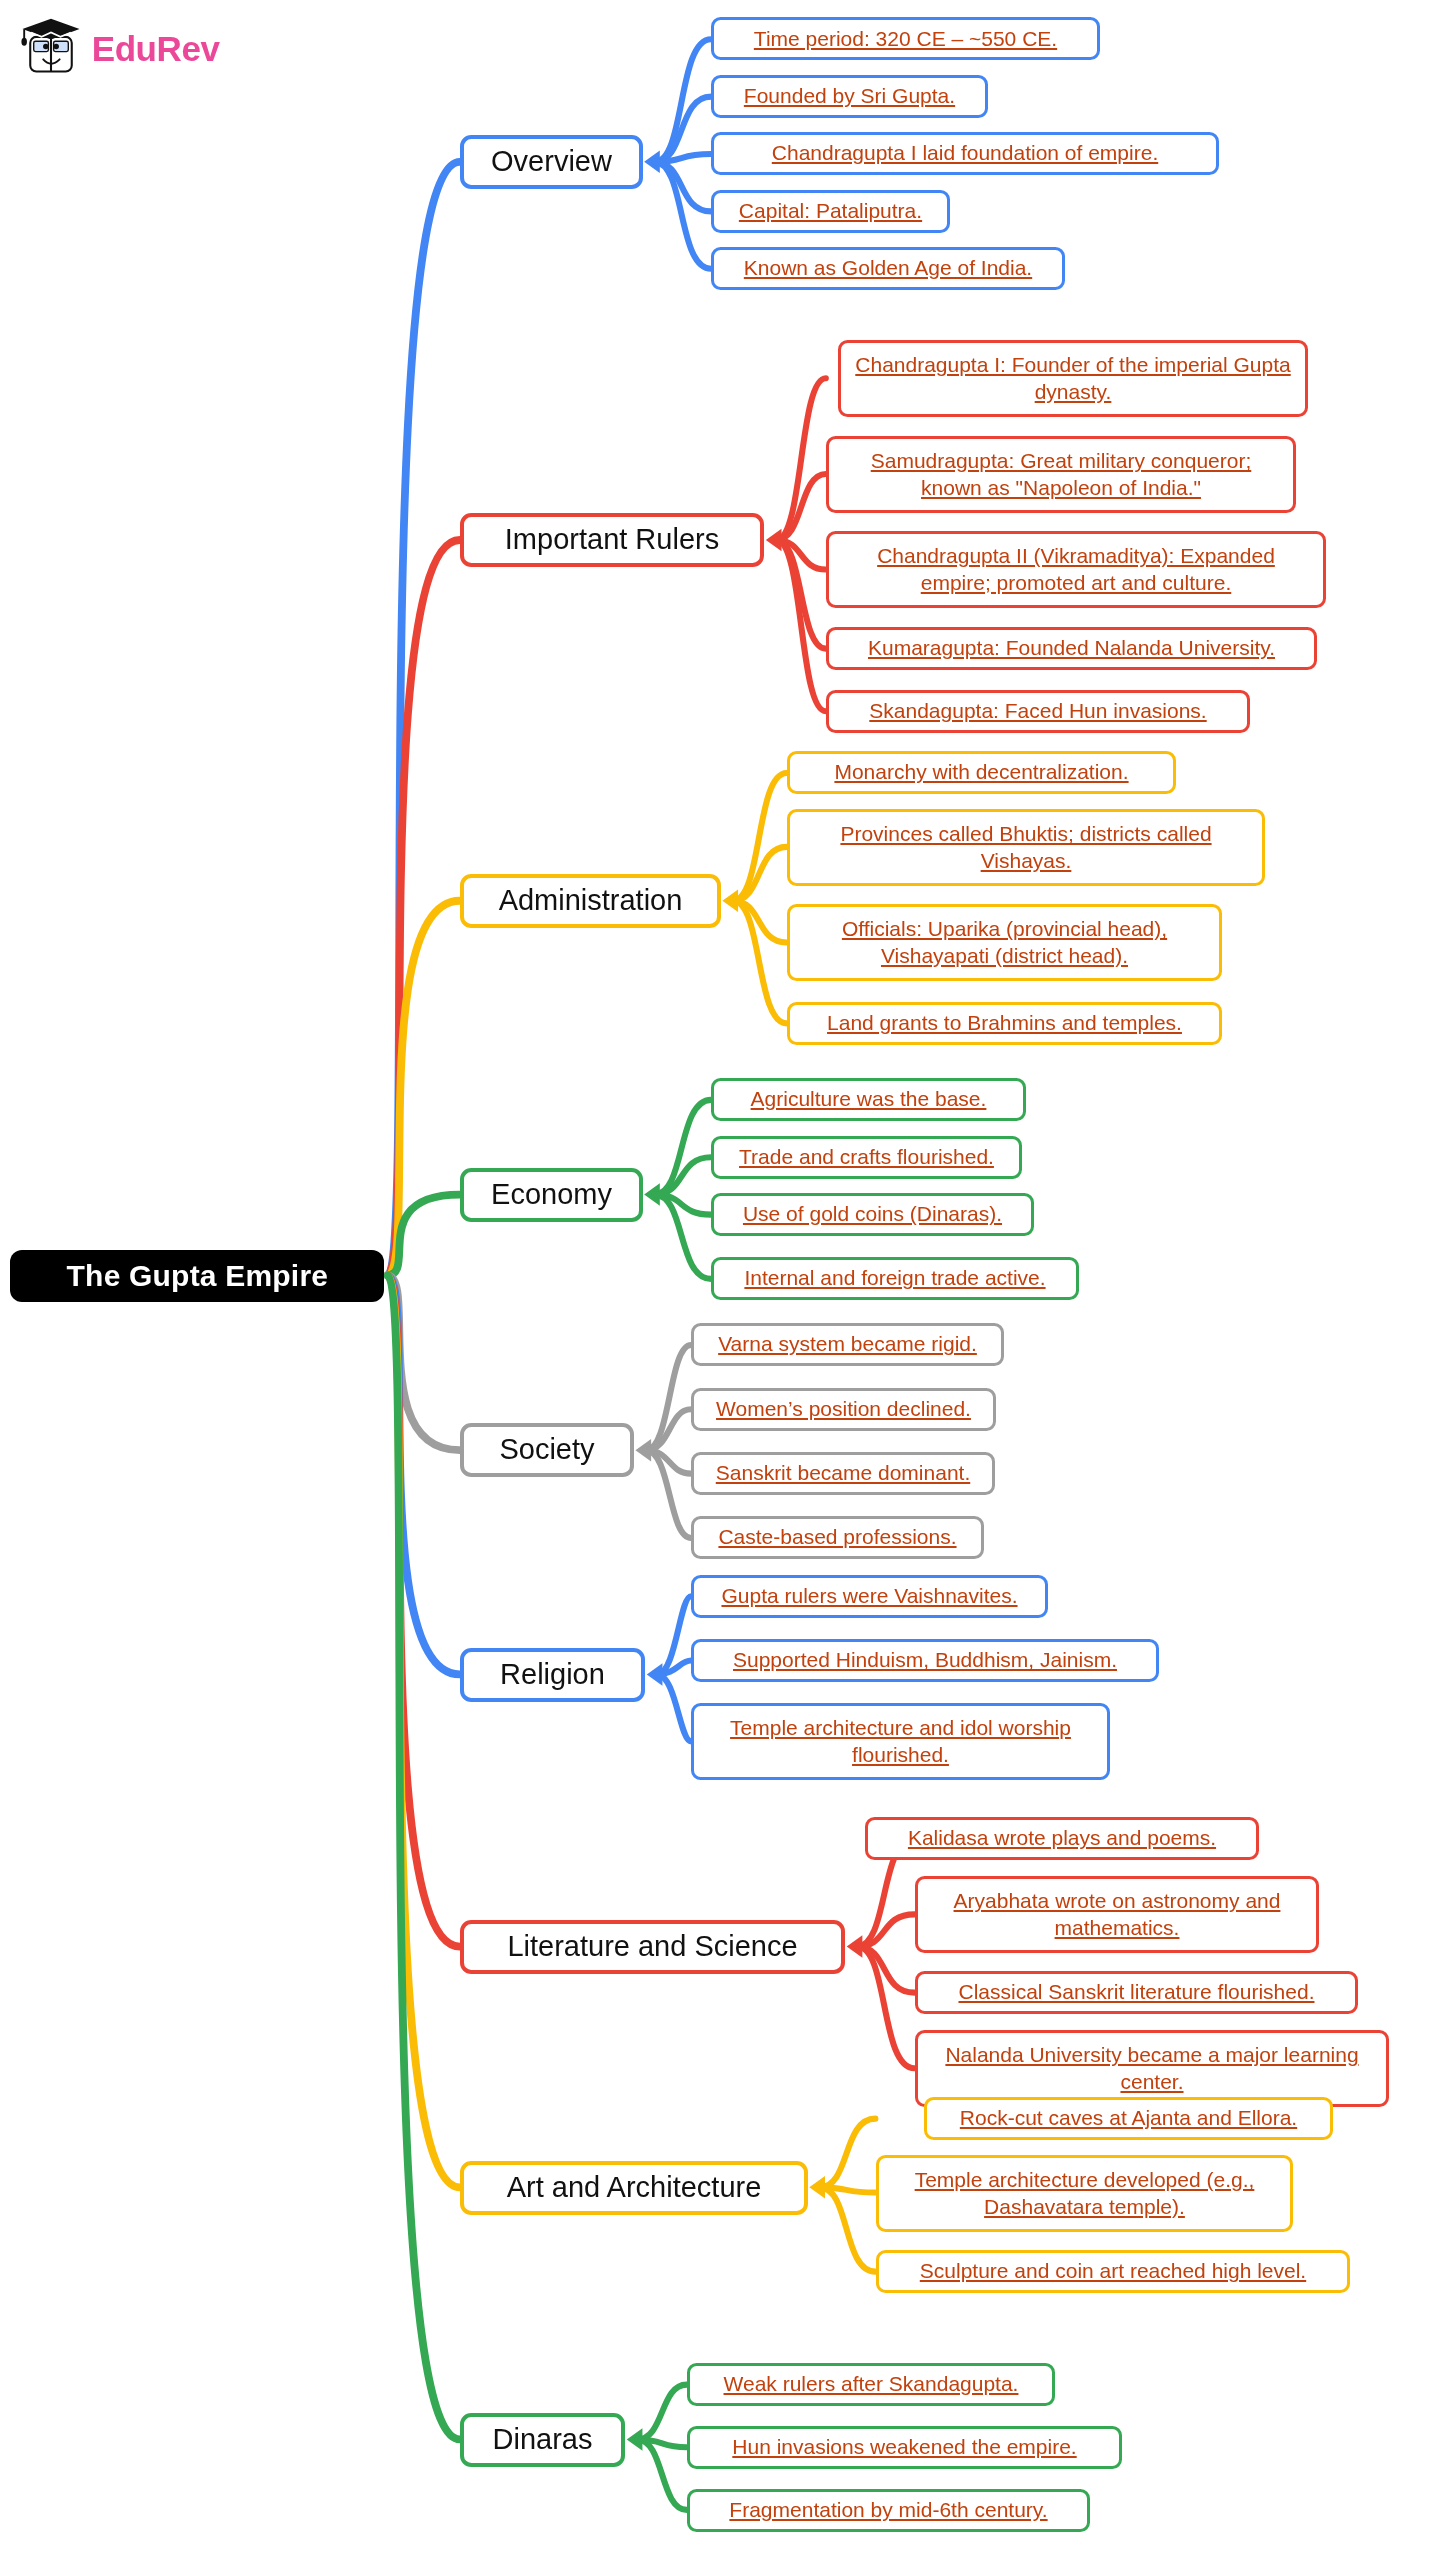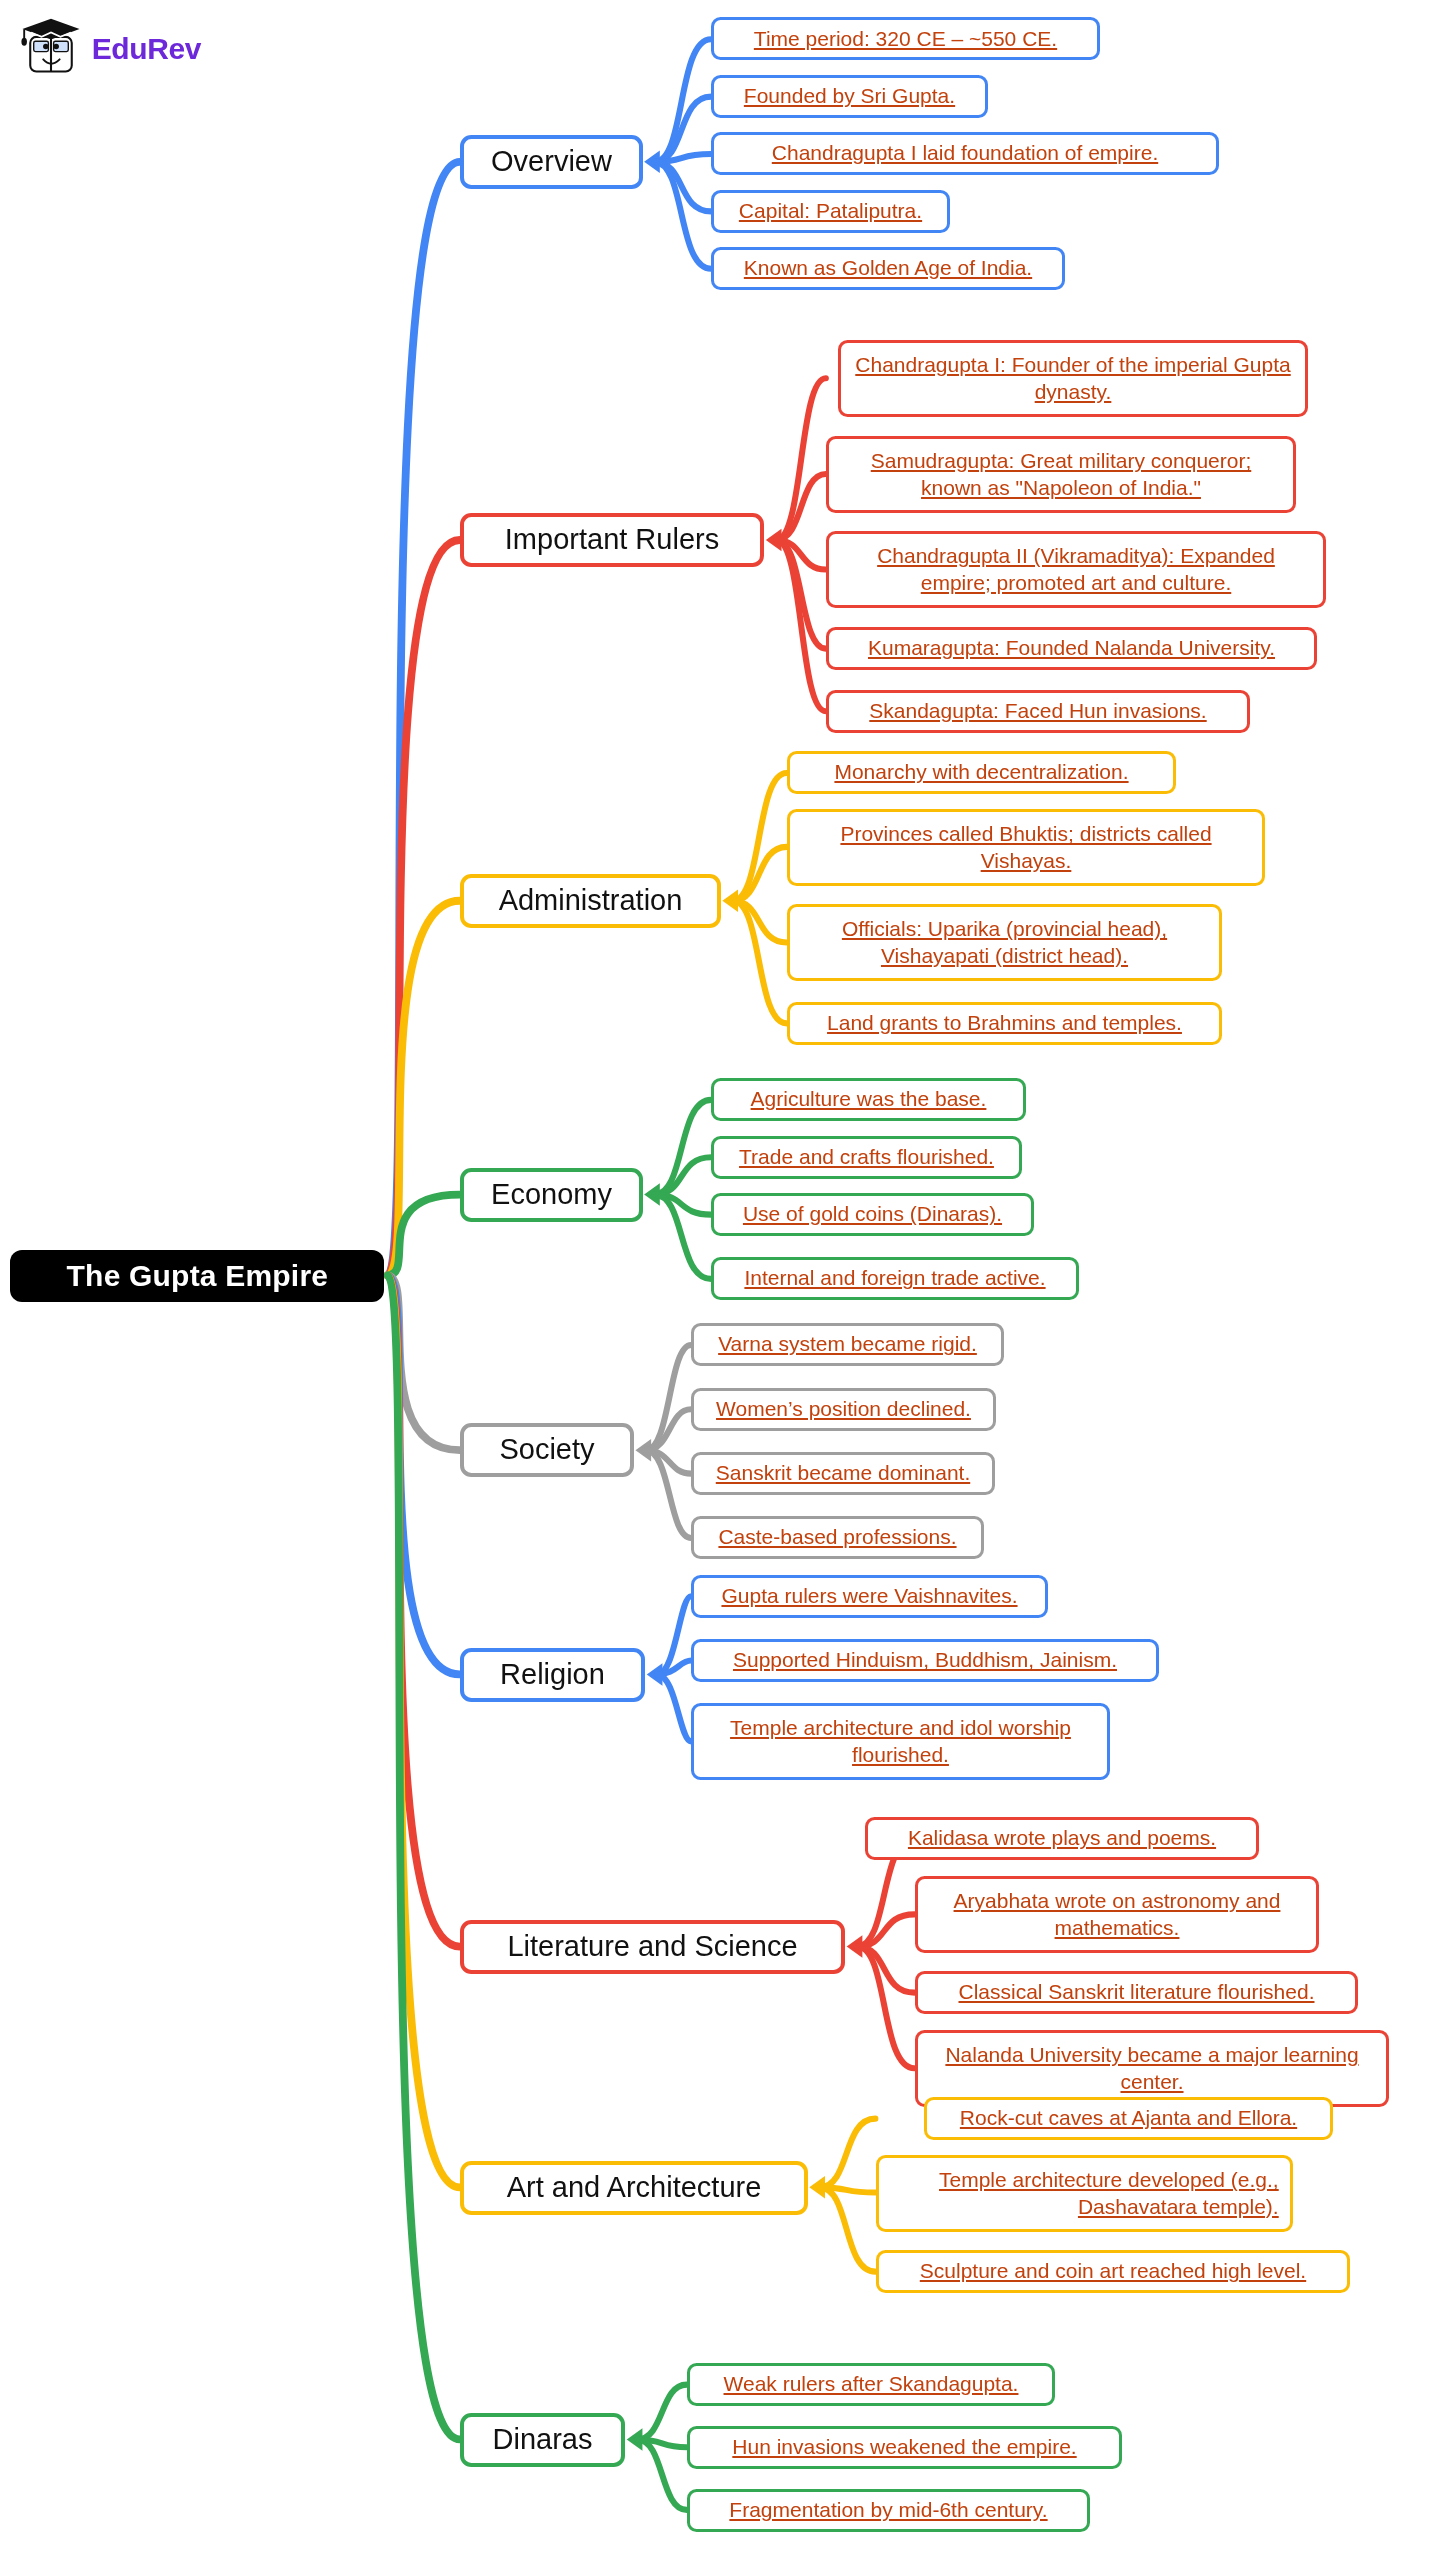--- a/index.html
+++ b/index.html
@@ -20,23 +20,23 @@
   #brand-logo {
     position: absolute;
     left: 19px;
     top: 15.7px;
     display: flex;
     align-items: center;
     gap: 8.7px;
   }
   #brand-logo .logo-mark { width: 64px; height: 66px; display: block; }
   #brand-logo .logo-word {
-    font-size: 30px;
+    font-size: 35px;
     font-weight: bold;
-    color: #6d28d9;
+    color: #ec4899;
     letter-spacing: -0.4px;
     line-height: 1;
   }
 
   
   #mindmap-canvas {
     position: absolute;
     left: 0;
     top: 0;
     width: 1450px;
@@ -211,21 +211,21 @@
     <div class="node leaf-node c-blue" style="left: 691px; top: 1575px; width: 357px; height: 43px;">Gupta rulers were Vaishnavites.</div>
     <div class="node leaf-node c-blue" style="left: 691px; top: 1639px; width: 468px; height: 43px;">Supported Hinduism, Buddhism, Jainism.</div>
     <div class="node leaf-node c-blue" style="left: 691px; top: 1703px; width: 419px; height: 77px;">Temple architecture and idol worship flourished.</div>
     <div class="node branch-node c-red" style="left: 460px; top: 1920px; width: 385px; height: 54px;">Literature and Science</div>
     <div class="node leaf-node c-red" style="left: 865px; top: 1817px; width: 394px; height: 43px;">Kalidasa wrote plays and poems.</div>
     <div class="node leaf-node c-red" style="left: 915px; top: 1876px; width: 404px; height: 77px;">Aryabhata wrote on astronomy and mathematics.</div>
     <div class="node leaf-node c-red" style="left: 915px; top: 1971px; width: 443px; height: 43px;">Classical Sanskrit literature flourished.</div>
     <div class="node leaf-node c-red" style="left: 915px; top: 2030px; width: 474px; height: 77px;">Nalanda University became a major learning center.</div>
     <div class="node branch-node c-yellow" style="left: 460px; top: 2161px; width: 348px; height: 54px;">Art and Architecture</div>
     <div class="node leaf-node c-yellow" style="left: 924px; top: 2097px; width: 409px; height: 43px;">Rock-cut caves at Ajanta and Ellora.</div>
-    <div class="node leaf-node c-yellow" style="left: 876px; top: 2155px; width: 417px; height: 77px; text-align: right;">Temple architecture developed (e.g., Dashavatara temple).</div>
+    <div class="node leaf-node c-yellow" style="left: 876px; top: 2155px; width: 417px; height: 77px;">Temple architecture developed (e.g., Dashavatara temple).</div>
     <div class="node leaf-node c-yellow" style="left: 876px; top: 2250px; width: 474px; height: 43px;">Sculpture and coin art reached high level.</div>
     <div class="node branch-node c-green" style="left: 460px; top: 2413px; width: 165px; height: 54px;">Dinaras</div>
     <div class="node leaf-node c-green" style="left: 687px; top: 2363px; width: 368px; height: 43px;">Weak rulers after Skandagupta.</div>
     <div class="node leaf-node c-green" style="left: 687px; top: 2426px; width: 435px; height: 43px;">Hun invasions weakened the empire.</div>
     <div class="node leaf-node c-green" style="left: 687px; top: 2489px; width: 403px; height: 43px;">Fragmentation by mid-6th century.</div>
     <div class="node root-node" style="left: 10.4px; top: 1250px; width: 374px; height: 52px;">The Gupta Empire</div>
   </div>
 
 
 </body></html>

